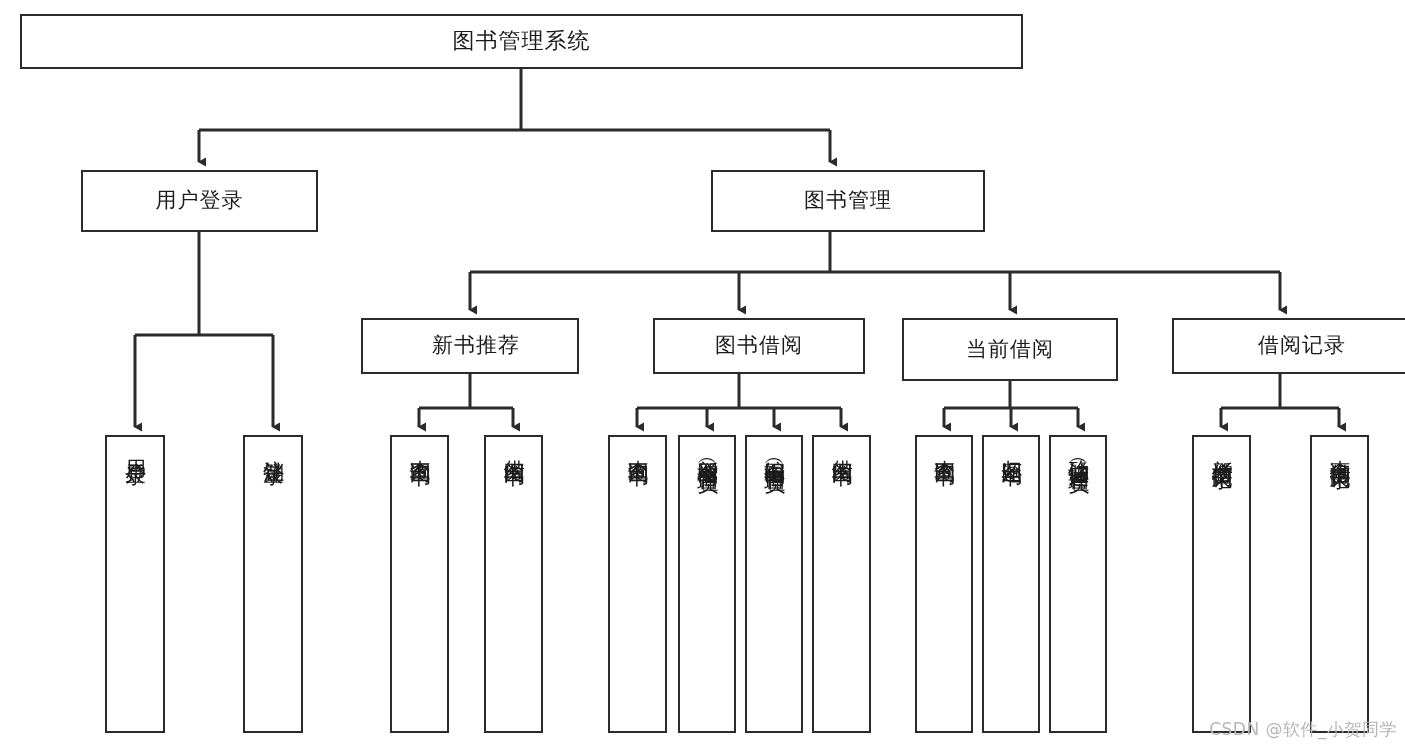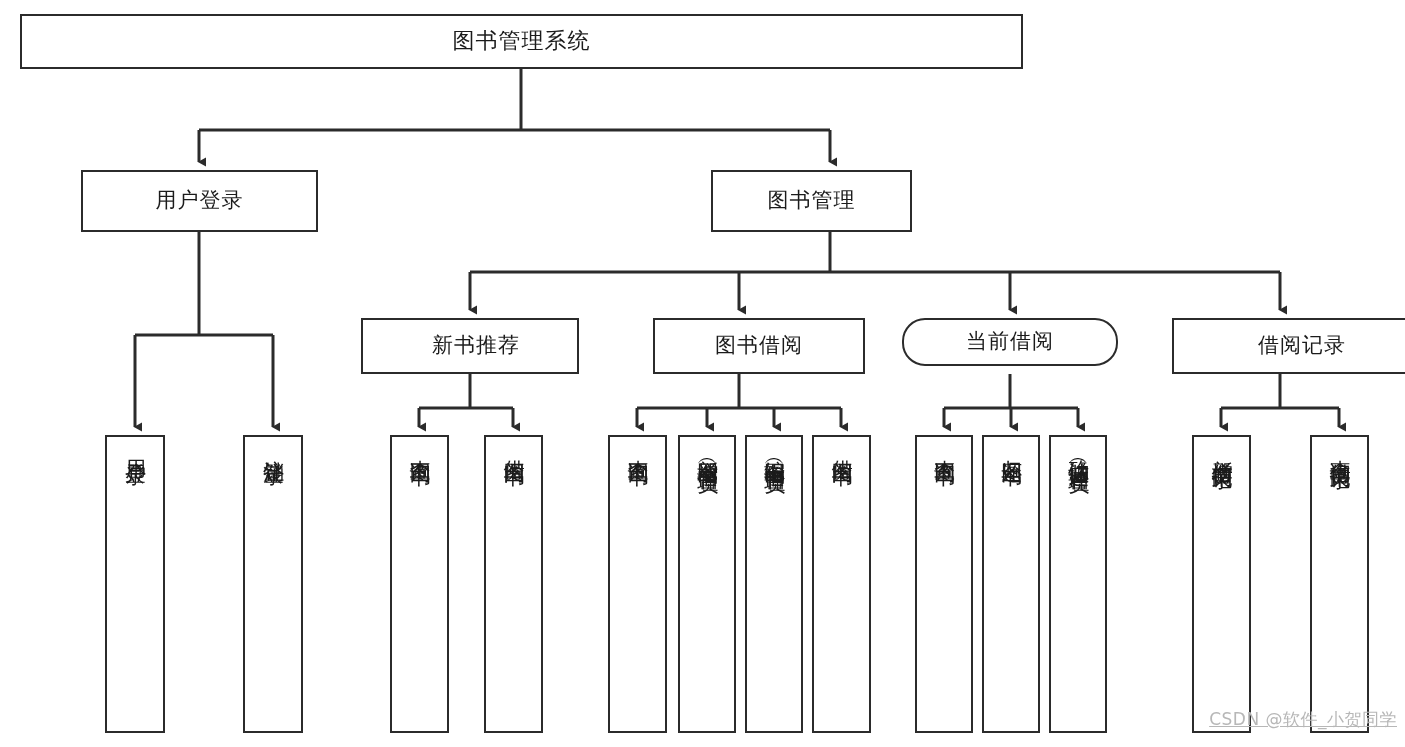--- a/index.html
+++ b/index.html
@@ -56,27 +56,26 @@
     white-space: nowrap;
     display: block;
     letter-spacing: 2px;
   }
   .node.root {
     font-size: 22px;
   }
   .watermark {
     position: absolute;
     right: 8px;
-    bottom: 16px;
+    bottom: 6px;
     font-size: 17px;
     color: #b7b7b7;
     letter-spacing: 0.5px;
     white-space: nowrap;
     font-family: "DejaVu Sans", "Liberation Sans", sans-serif;
-    text-decoration: underline;
   }
 </style>
 </head>
 <body>
 
 <div id="diagram-root">
 
   <svg class="connectors" viewBox="0 0 1405 747">
     <defs>
       <marker id="arrow" markerWidth="10" markerHeight="10" refX="4.6" refY="7.4" orient="auto" markerUnits="userSpaceOnUse">
@@ -129,33 +128,33 @@
   </svg>
 
   <div class="node horiz root" style="left:20px; top:14px; width:1003px; height:55px;">
     <span>图书管理系统</span>
   </div>
 
   <div class="node horiz" style="left:81px; top:170px; width:237px; height:62px;">
     <span>用户登录</span>
   </div>
 
-  <div class="node horiz" style="left:711px; top:170px; width:201px; height:62px;">
+  <div class="node horiz" style="left:711px; top:170px; width:274px; height:62px;">
     <span>图书管理</span>
   </div>
 
   <div class="node horiz" style="left:361px; top:318px; width:218px; height:56px;padding-left:12px;">
     <span>新书推荐</span>
   </div>
 
   <div class="node horiz" style="left:633px; top:318px; width:212px; height:56px;margin-left:20px;">
     <span>图书借阅</span>
   </div>
 
-  <div class="node horiz" style="left:902px; top:318px; width:216px; height:48px;border-radius:23px;">
+  <div class="node horiz" style="left:902px; top:318px; width:216px; height:63px;">
     <span>当前借阅</span>
   </div>
 
   <div class="node horiz" style="left:1172px; top:318px; width:260px; height:56px;">
     <span>借阅记录</span>
   </div>
 
   <div class="node vert" style="left:105px; top:435px; width:60px; height:298px;">
     <span class="vtext">用户登录</span>
   </div>

